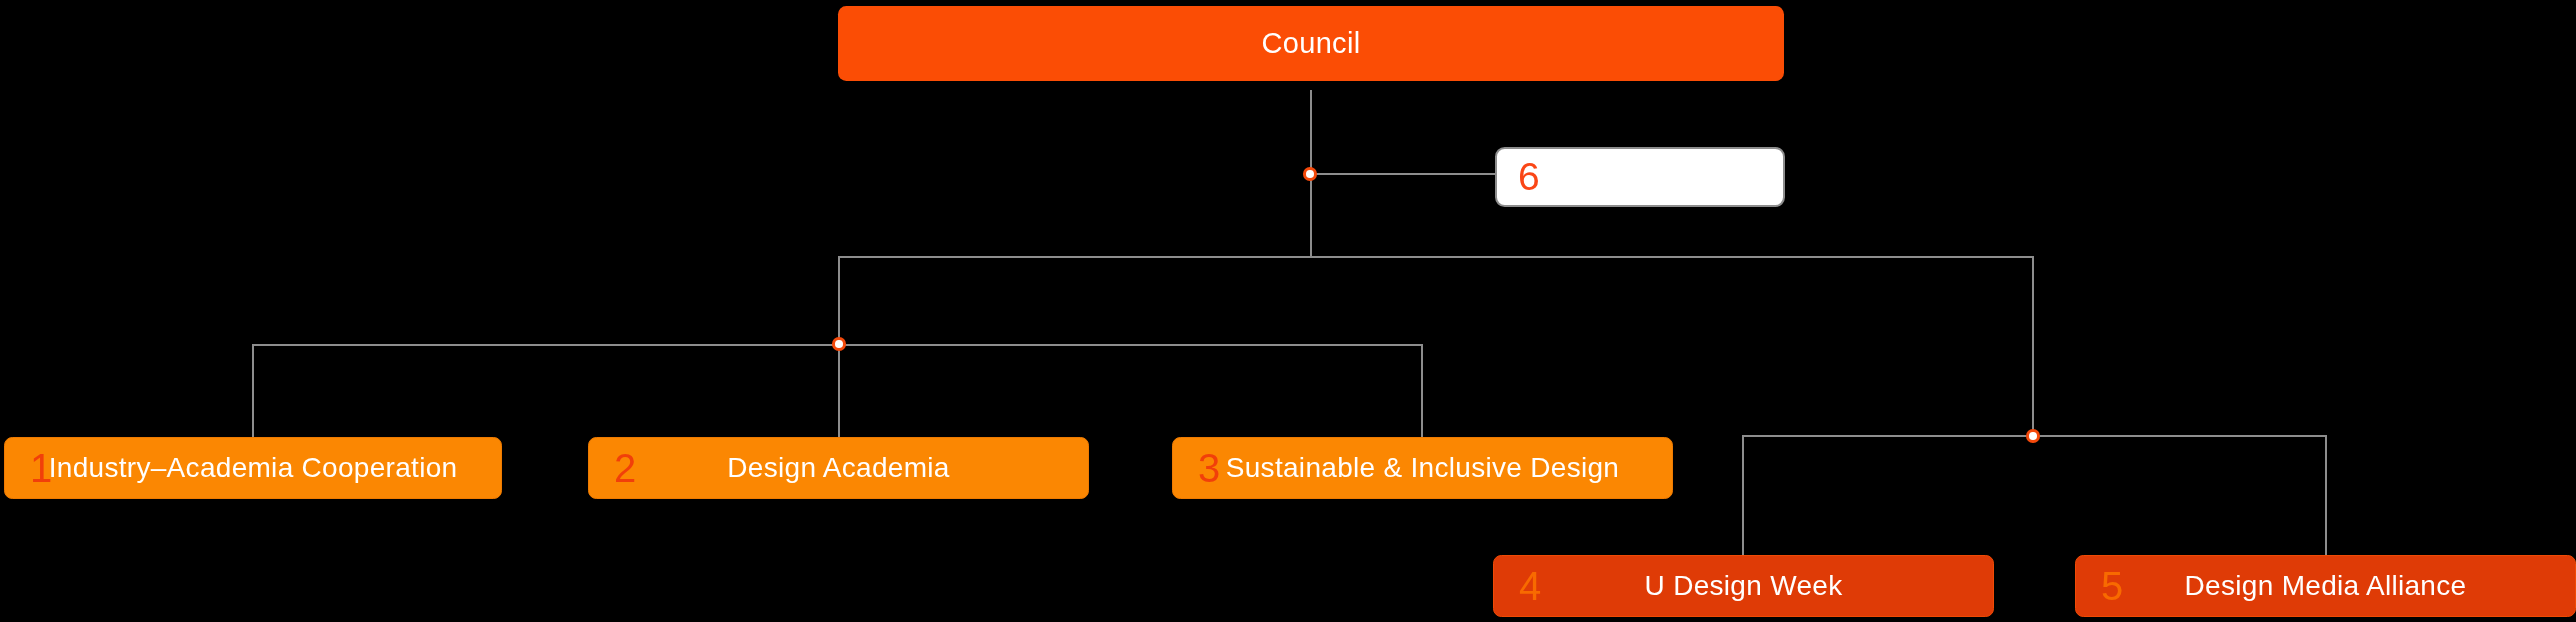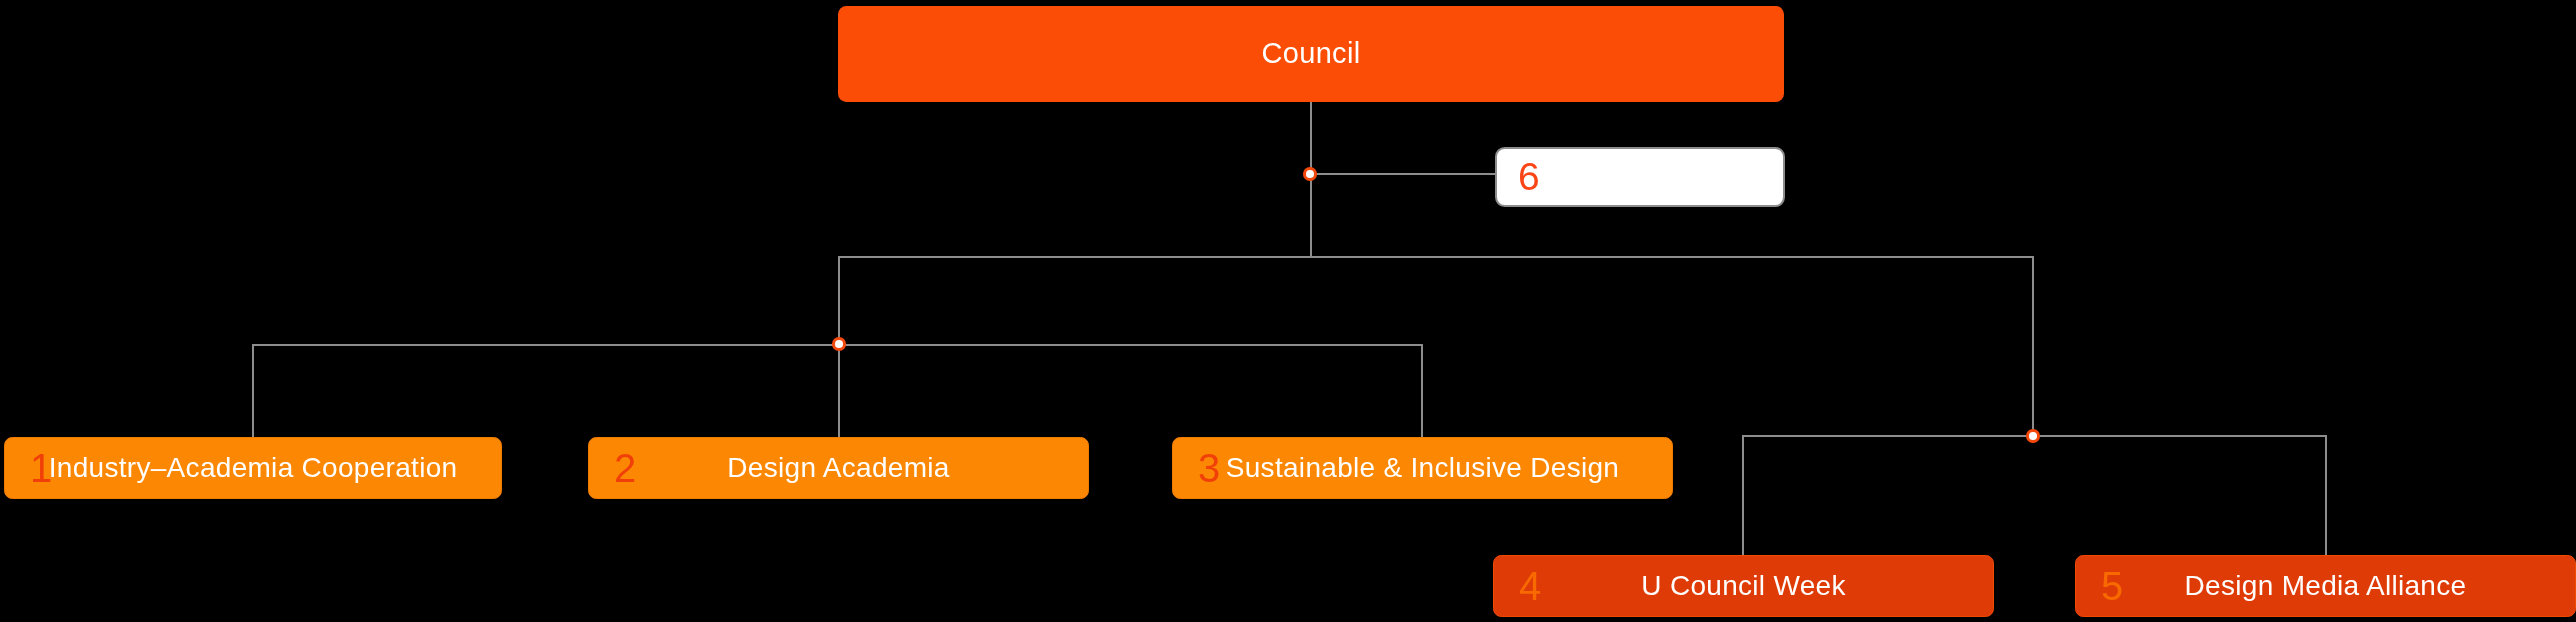--- a/index.html
+++ b/index.html
@@ -53,21 +53,21 @@
     position: absolute;
     left: 25px;
     top: 0; bottom: 0;
     display: flex;
     align-items: center;
     font-size: 40px;
   }
 
   .node.root {
     left: 838px; top: 5.5px;
-    width: 946px; height: 96px;
+    width: 946px; height: 75px;
     background: #fb4d05;
   }
   .node.root .label { font-size: 29px; }
 
   .node.light {
     background: #fb8702;
     border: 1.4px solid #ef7a00;
     top: 437px;
     height: 62px;
   }
@@ -138,21 +138,21 @@
   <div class="node light n2">
     <span class="label">Design Academia</span>
     <span class="num">2</span>
   </div>
   <div class="node light n3">
     <span class="label">Sustainable &amp; Inclusive Design</span>
     <span class="num">3</span>
   </div>
 
   <div class="node dark n4">
-    <span class="label">U Council Week</span>
+    <span class="label">U Design Week</span>
     <span class="num">4</span>
   </div>
   <div class="node dark n5">
     <span class="label">Design Media Alliance</span>
     <span class="num">5</span>
   </div>
 
 </div>
 
 

